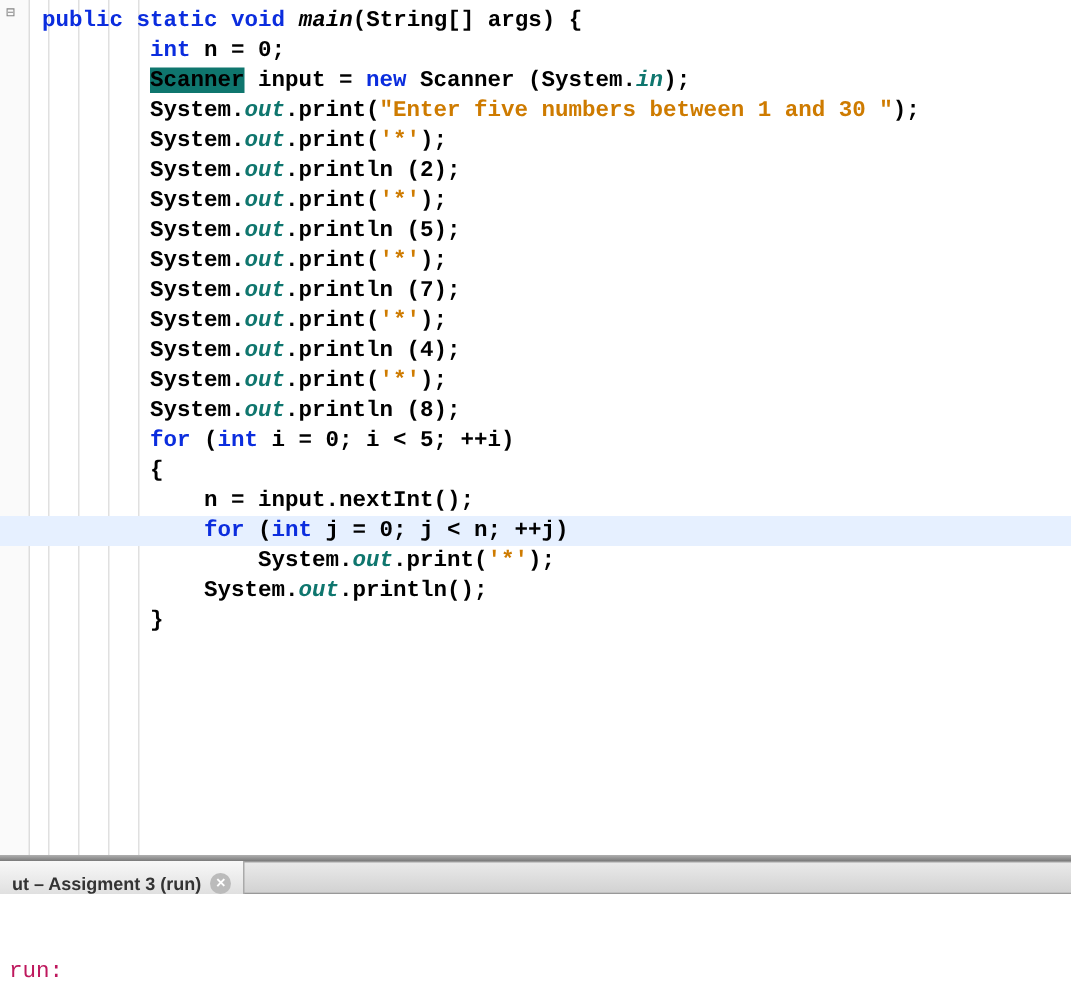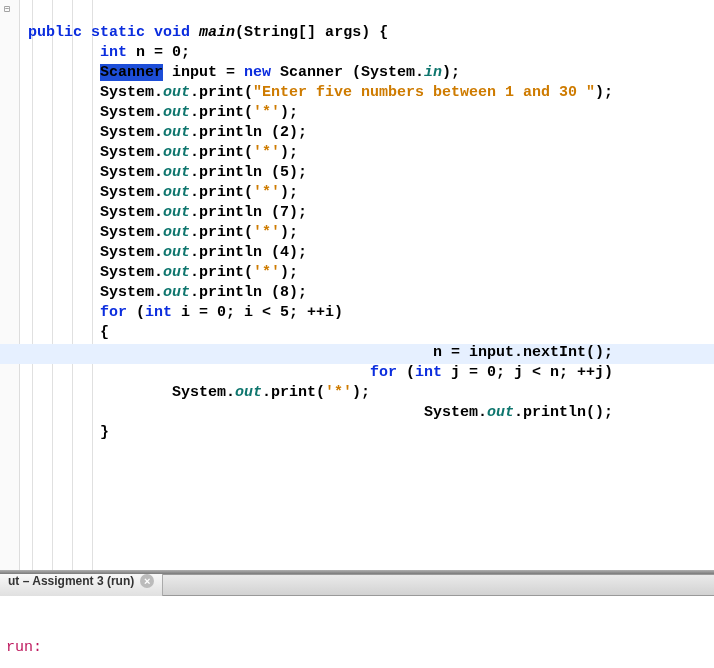--- a/index.html
+++ b/index.html
@@ -46,27 +46,26 @@
       width: 1px;
       background: #e0e0e0;
     }
     .code {
       position: absolute;
       left: 28px;
       top: 4px;
       white-space: pre;
       line-height: 20px;
       font-weight: bold;
-      margin-top: 19px;
     }
     .kw { color: #0b2dde; }
     .str { color: #ce7b00; }
     .fld { color: #0f766e; font-style: italic; }
     .ch { color: #ce7b00; }
-    .hilite { background: #1d4ed8; }
+    .hilite { background: #0f766e; }
     .sel-line {
       background: #e6f0ff;
       position: absolute;
       left: 0; right: 0;
       height: 20px;
     }
     .mname { font-style: italic; }
     .panel-sep {
       height: 4px;
       background: linear-gradient(#b0b0b0,#7a7a7a);
@@ -78,21 +77,21 @@
       border-bottom: 1px solid #999;
       display: flex;
       align-items: center;
       font-family: "Lucida Grande", sans-serif;
       font-size: 12px;
       font-weight: bold;
       color: #333;
     }
     .tab {
       display: flex;
-      align-items: flex-start;
+      align-items: flex-end;
       padding: 0 8px;
       height: 22px;
       background: linear-gradient(#f8f8f8,#e0e0e0);
       border-right: 1px solid #aaa;
     }
     .close-icon {
       width: 14px; height: 14px;
       border-radius: 7px;
       background: #bbb;
       color: #fff;
@@ -106,21 +105,21 @@
       font-family: Menlo, Monaco, Consolas, "Courier New", monospace;
       font-size: 15px;
       line-height: 19px;
       color: #222;
       background: #fff;
       white-space: pre;
     }
     .run-lbl { color: #be185d; }
     .indent0 { padding-left: 0px; }
     .indent1 { padding-left: 72px; }
-    .indent2 { padding-left: 108px; text-align: right; }
+    .indent2 { padding-left: 108px; }
     .indent3 { padding-left: 144px; }
   </style>
 </head>
 <body>
 
 <div class="editor-area">
   <div class="gutter">
     <span class="fold-icon">⊟</span>
   </div>
   <div class="guide-lines">

